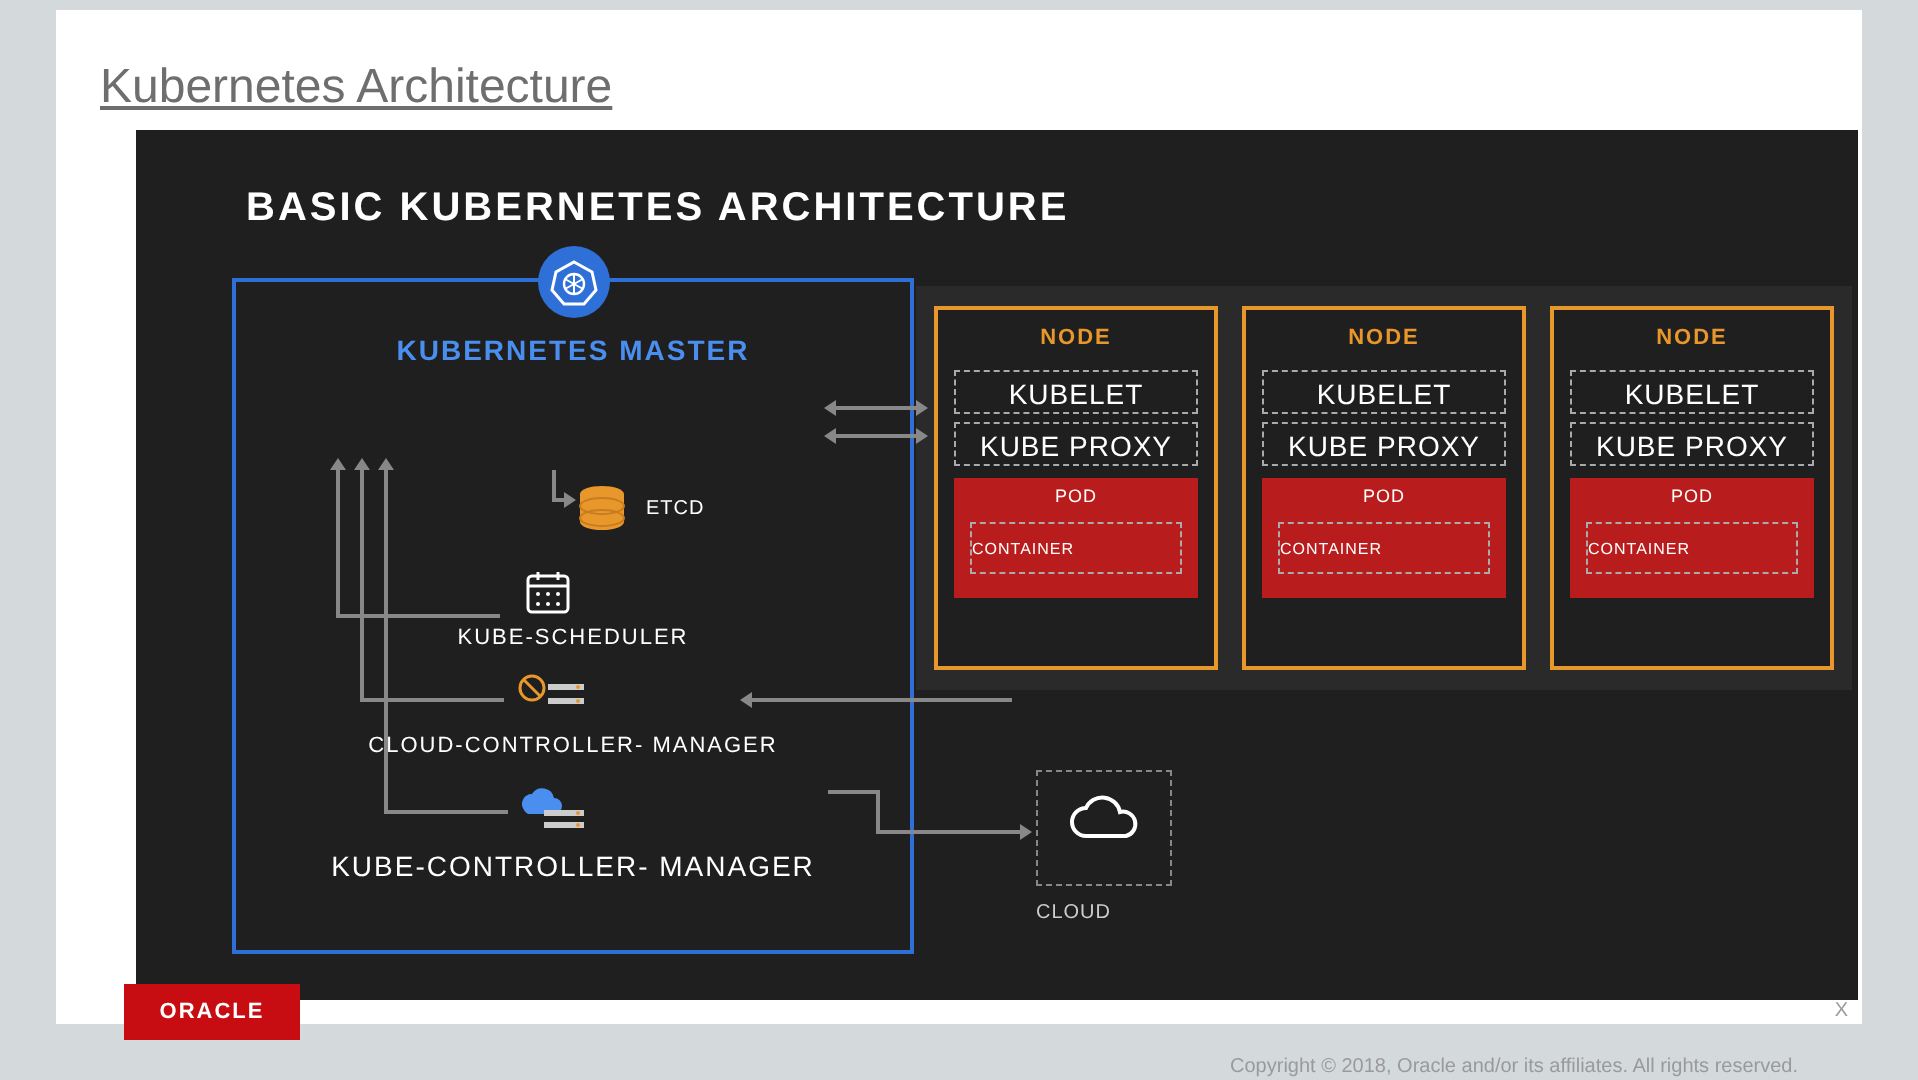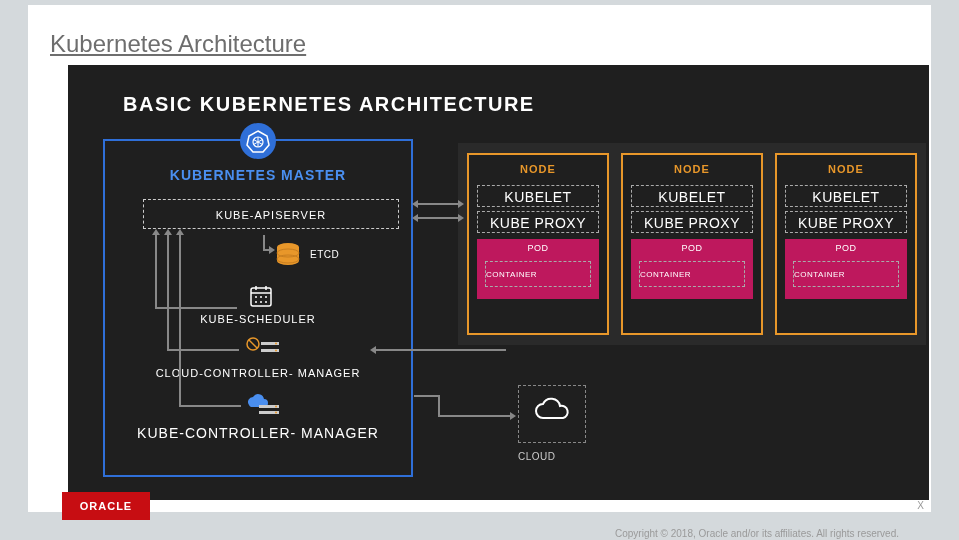--- a/index.html
+++ b/index.html
@@ -34,22 +34,22 @@
       position: absolute;
       top: 28px; left: 55px;
       font-size: 20px;
       letter-spacing: 1.5px;
       font-weight: 700;
     }
 
     
     .master {
       position: absolute;
-      top: 74px; left: 35px;
-      width: 310px; height: 338px;
+      top: 74px; left: 48px;
+      width: 341px; height: 338px;
       border: 2.5px solid #2f6fd8;
     }
     .k8s-logo {
       position: absolute;
       top: -18px; left: 50%;
       transform: translateX(-50%);
       width: 36px; height: 36px;
       background: #2f6fd8;
       border-radius: 50%;
       display: flex; align-items: center; justify-content: center;
@@ -171,21 +171,21 @@
       position: absolute; left: 8px; right: 8px;
       border: 1.5px dashed #aaa;
       text-align: center;
       font-size: 14px; letter-spacing: 0.5px;
     }
     .kubelet { top: 30px; height: 22px; line-height: 22px; }
     .kubeproxy { top: 56px; height: 22px; line-height: 22px; }
     .pod {
       position: absolute; top: 84px; left: 8px; right: 8px;
       height: 60px;
-      background: #be185d;
+      background: #b91c1c;
     }
     .pod-title {
       position: absolute; top: 4px; left: 0; right: 0;
       text-align: center; font-size: 9px; letter-spacing: 0.5px;
     }
     .container {
       position: absolute; top: 22px; left: 8px; right: 8px; height: 26px;
       border: 1.5px dashed #aaa;
       text-align: left; line-height: 26px;
       font-size: 8px; letter-spacing: 0.5px;
@@ -260,21 +260,20 @@
       <div class="k8s-logo">
         <svg viewBox="0 0 24 24">
             <polygon points="12,2 21,7 23,16 17,23 7,23 1,16 3,7" fill="none" stroke="#fff" stroke-width="1.5"></polygon>
             <circle cx="12" cy="13" r="5" fill="none" stroke="#fff" stroke-width="1.2"></circle>
             <line x1="12" y1="8" x2="12" y2="18" stroke="#fff" stroke-width="1"></line>
             <line x1="7.5" y1="10.5" x2="16.5" y2="15.5" stroke="#fff" stroke-width="1"></line>
             <line x1="7.5" y1="15.5" x2="16.5" y2="10.5" stroke="#fff" stroke-width="1"></line>
           </svg>
       </div>
       <div class="master-title">KUBERNETES MASTER</div>
-      <div class="apiserver">KUBE-APISERVER</div>
 
       <svg class="etcd-icon" viewBox="0 0 26 28">
         <ellipse cx="13" cy="6" rx="11" ry="4" fill="#e8972a"></ellipse>
         <path d="M2 6 v14 a11 4 0 0 0 22 0 V6" fill="#e8972a"></path>
         <ellipse cx="13" cy="12" rx="11" ry="4" fill="none" stroke="#c77d1f" stroke-width="1"></ellipse>
         <ellipse cx="13" cy="18" rx="11" ry="4" fill="none" stroke="#c77d1f" stroke-width="1"></ellipse>
       </svg>
       <div class="etcd-label">ETCD</div>
 
       <svg class="sched-icon" width="24" height="24" viewBox="0 0 24 24">

